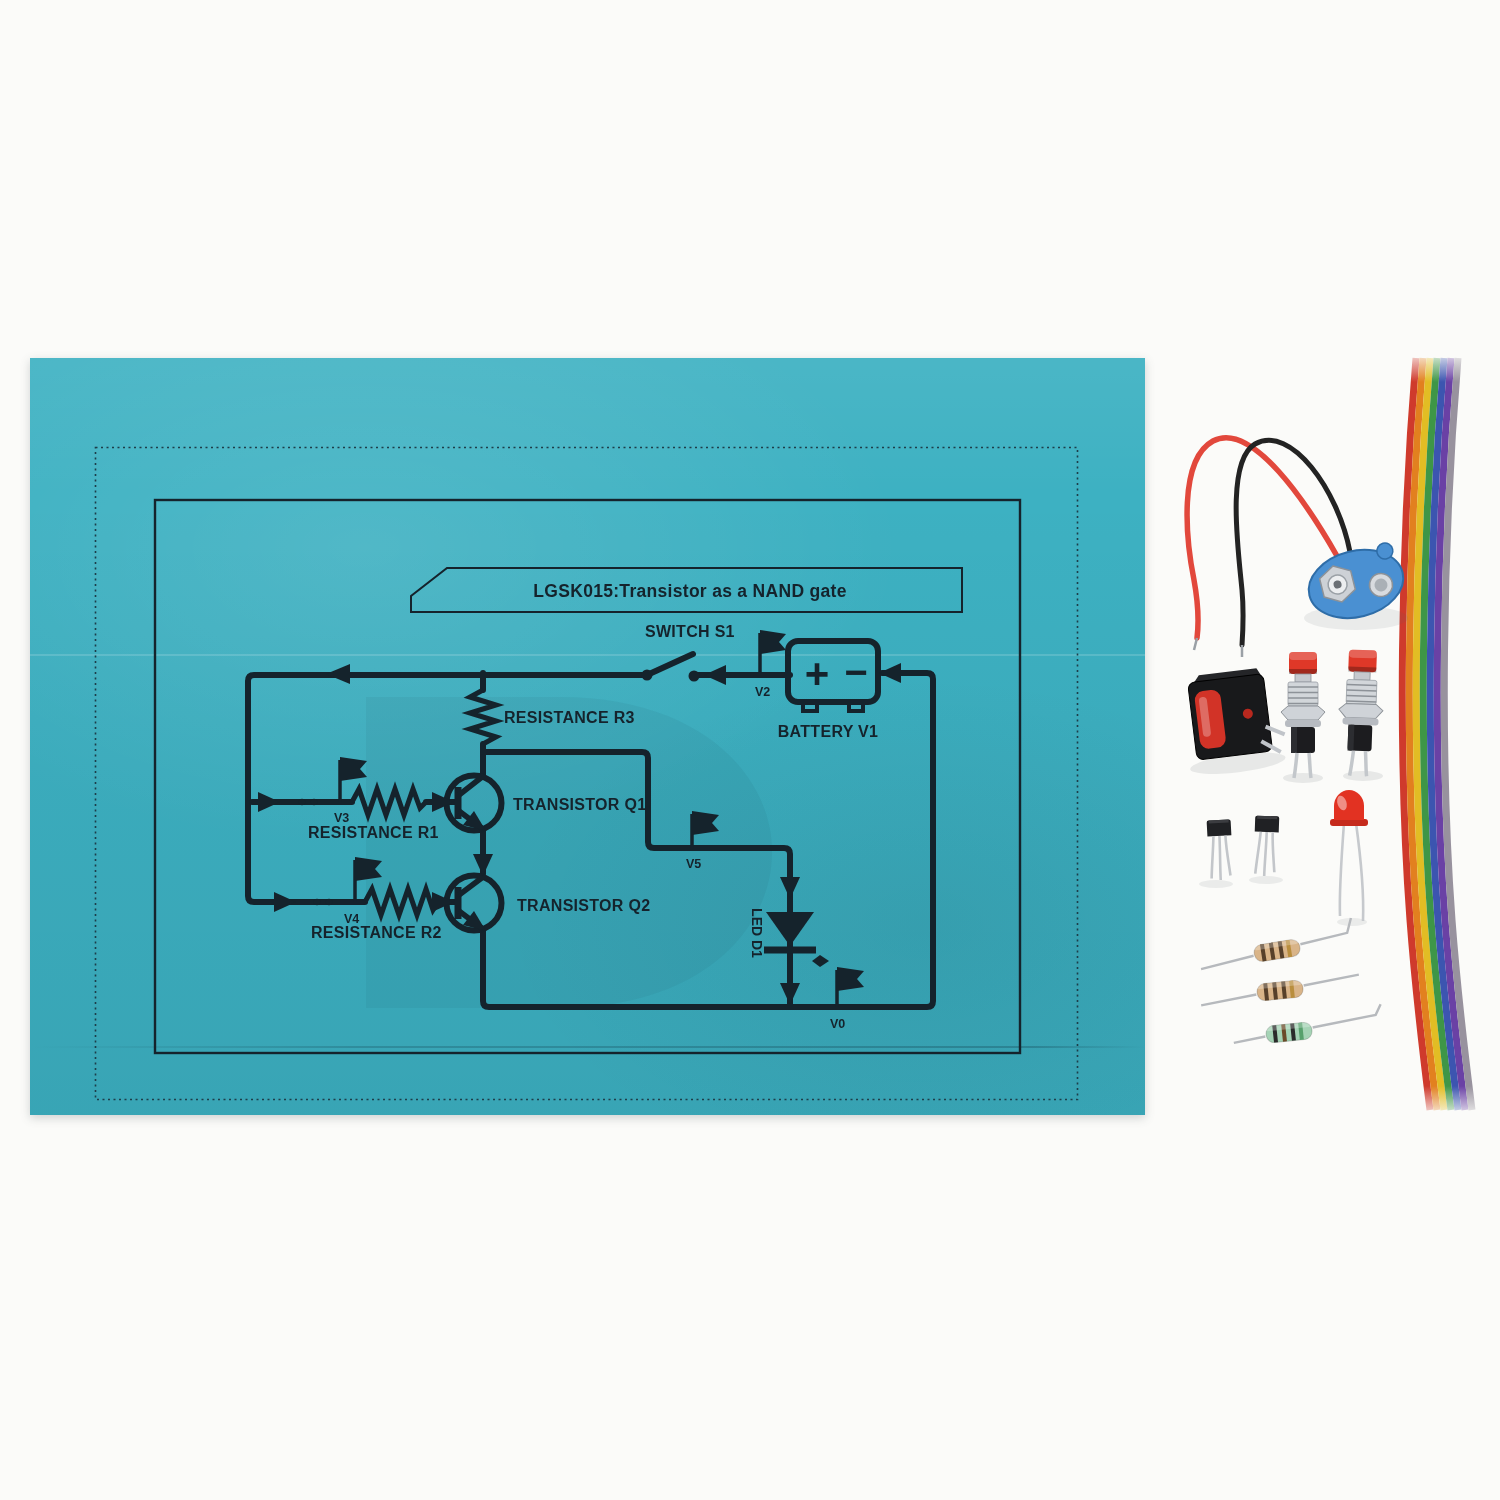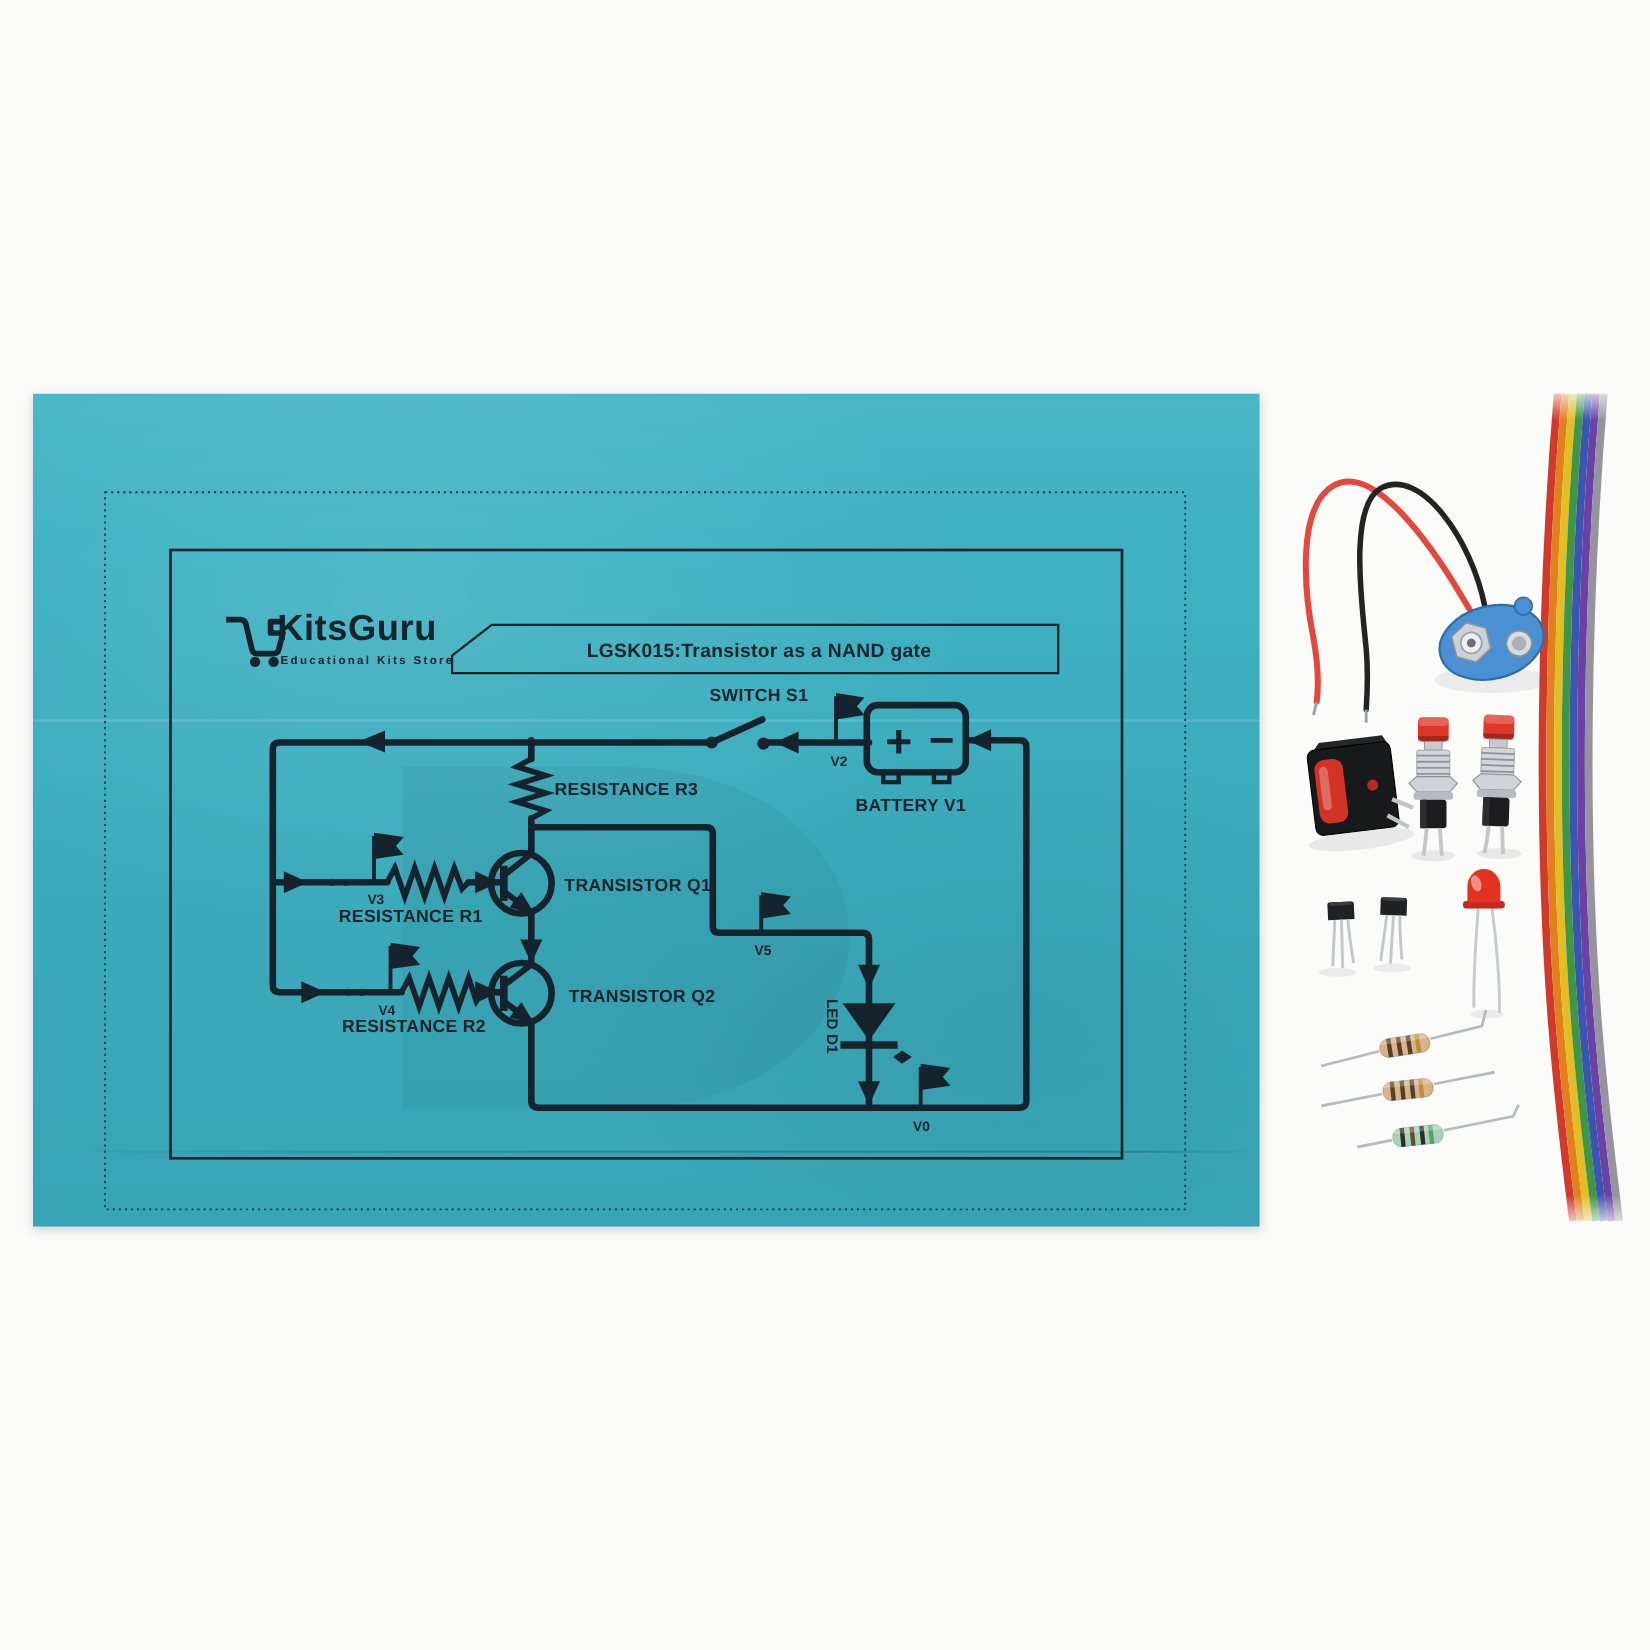--- a/index.html
+++ b/index.html
@@ -31,29 +31,20 @@
 </head>
 <body>
 
 <div class="stage">
 
   <div class="paper">
     <div class="crease2"></div>
     <div class="crease1"></div>
   </div>
 
-  <div class="logo">
-    <svg class="cart" viewBox="0 0 64 64">
-      <path d="M6,12 h14 a5,5 0 0 1 5,4 l6,25 a5,5 0 0 0 5,4 h16 a5,5 0 0 0 5,-4 l4,-16 h-12 v-11 h13" stroke="#15232c" stroke-width="5.5" fill="none" stroke-linejoin="round"></path>
-      <circle cx="34" cy="53" r="5" fill="#15232c"></circle>
-      <circle cx="52" cy="53" r="5" fill="#15232c"></circle>
-    </svg>
-    <div class="brand">KitsGuru</div>
-    <div class="tagline">Educational Kits Store</div>
-  </div>
 
   <svg class="overlay" viewBox="0 0 1500 1500">
 
     <defs>
       <linearGradient id="fadeT" x1="0" y1="0" x2="0" y2="1">
         <stop offset="0" stop-color="#fbfbf9" stop-opacity="0.95"></stop>
         <stop offset="1" stop-color="#fbfbf9" stop-opacity="0"></stop>
       </linearGradient>
       <linearGradient id="fadeB" x1="0" y1="0" x2="0" y2="1">
         <stop offset="0" stop-color="#fbfbf9" stop-opacity="0"></stop>

